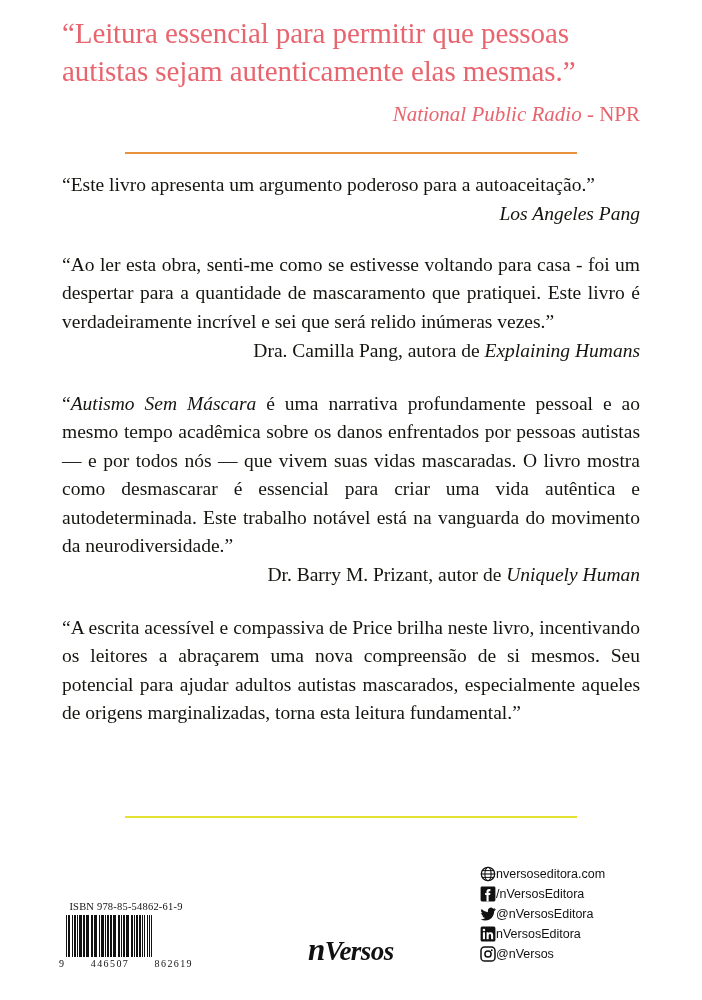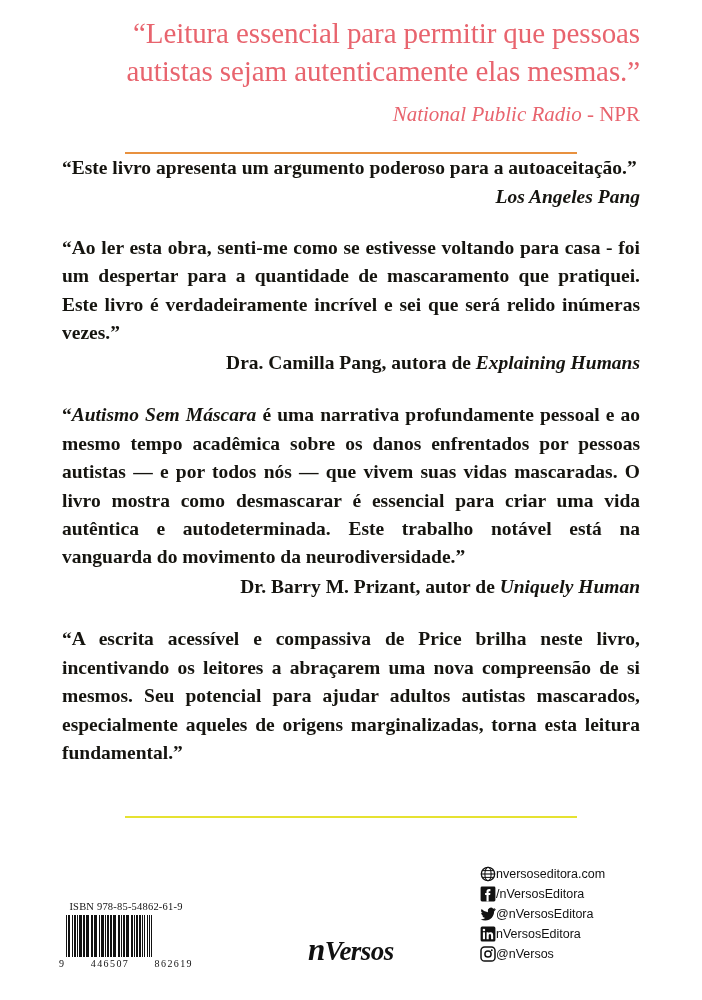--- a/index.html
+++ b/index.html
@@ -26,21 +26,21 @@
     display: flex;
     flex-direction: column;
   }
 
   
   .hero-quote {
     margin-top: 14px;
     color: #e8646e;
     font-size: 29px;
     line-height: 1.32;
-    text-align: right;
+    text-align: left;
     letter-spacing: -0.1px;
   }
   .hero-attrib {
     color: #e8646e;
     font-size: 21px;
     line-height: 1.3;
     text-align: right;
     margin-top: 10px;
     white-space: nowrap;
   }
@@ -59,21 +59,21 @@
     background: #e8913f;
     margin-top: 24px;
   }
   .rule-bottom {
     background: #e6e231;
     margin-top: 0;
   }
 
   
   .blurbs {
-    font-weight: bold;
+    margin-top: 17px;
   }
   .blurb {
     margin-bottom: 24px;
   }
   .blurb:last-child {
     margin-bottom: 0;
   }
   .blurb-text {
     font-size: 19.5px;
     line-height: 1.46;

